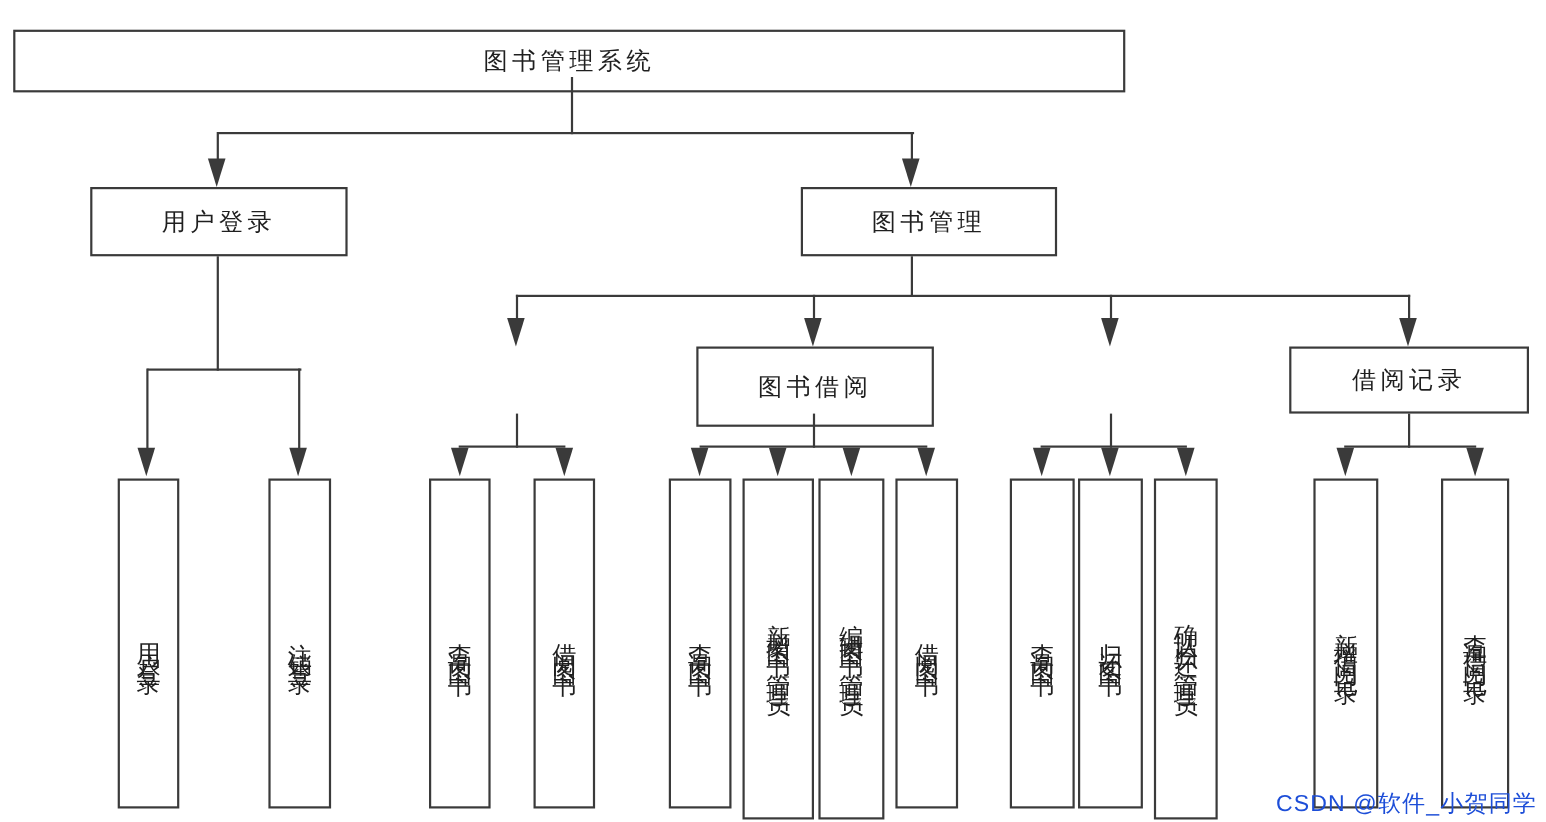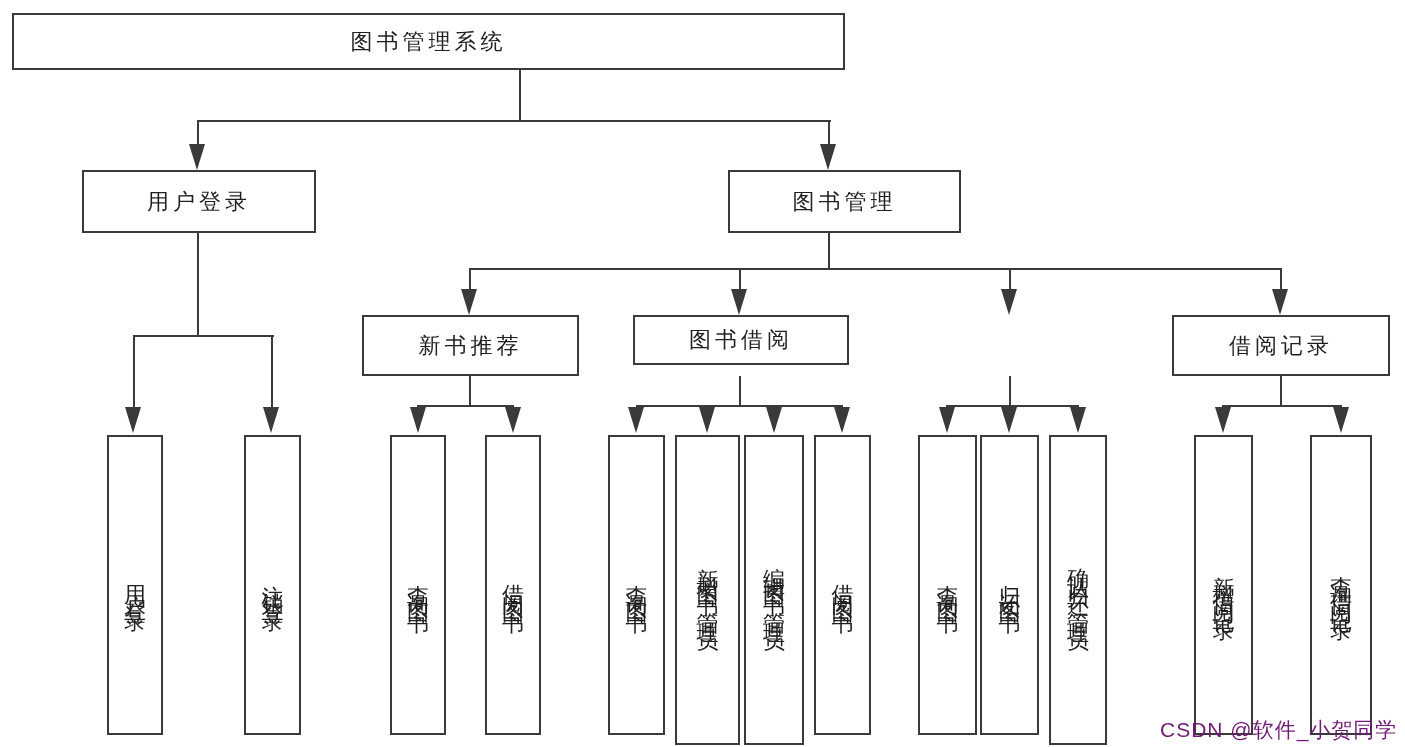--- a/index.html
+++ b/index.html
@@ -21,29 +21,29 @@
   .ln { position:absolute; background:#3a3a3a; }
   .hl { height:2px; }
   .vl { width:2px; }
   .arr {
     position:absolute; width:0; height:0;
     border-left:8px solid transparent; border-right:8px solid transparent;
     border-top:26px solid #3a3a3a;
   }
   #watermark {
     position:absolute; left:1160px; top:716px; font-size:21px;
-    color:#701a75; letter-spacing:1px; white-space:nowrap;
+    color:#1d4ed8; letter-spacing:1px; white-space:nowrap;
   }
 </style>
 </head>
 <body>
 
 <div id="stage">
 
-  <div class="hbox" style="left:12px; top:13px; width:833px; height:57px;">
+  <div class="hbox" style="left:12px; top:27px; width:1011px; height:57px;">
     <span>图书管理系统</span>
   </div>
 
   <div class="ln vl" style="left:519px; top:70px; height:52px;"></div>
   <div class="ln hl" style="left:198px; top:120px; width:633px;"></div>
   <div class="ln vl" style="left:197px; top:120px; height:27px;"></div>
   <div class="arr" style="left:189px; top:144px;"></div>
   <div class="ln vl" style="left:828px; top:120px; height:27px;"></div>
   <div class="arr" style="left:820px; top:144px;"></div>
 
@@ -65,24 +65,21 @@
   <div class="ln hl" style="left:469px; top:268px; width:813px;"></div>
   <div class="ln vl" style="left:469px; top:268px; height:24px;"></div>
   <div class="arr" style="left:461px; top:289px;"></div>
   <div class="ln vl" style="left:739px; top:268px; height:24px;"></div>
   <div class="arr" style="left:731px; top:289px;"></div>
   <div class="ln vl" style="left:1009px; top:268px; height:24px;"></div>
   <div class="arr" style="left:1001px; top:289px;"></div>
   <div class="ln vl" style="left:1280px; top:268px; height:24px;"></div>
   <div class="arr" style="left:1272px; top:289px;"></div>
 
-  <div class="hbox" style="left:362px; top:315px; width:217px; height:61px;">
-    <span>新书推荐</span>
-  </div>
-  <div class="hbox" style="left:633px; top:315px; width:216px; height:50px;">
+  <div class="hbox" style="left:633px; top:315px; width:216px; height:73px;">
     <span>图书借阅</span>
   </div>
   <div class="hbox" style="left:1172px; top:315px; width:218px; height:61px;">
     <span>借阅记录</span>
   </div>
 
   <div class="ln vl" style="left:469px; top:376px; height:31px;"></div>
   <div class="ln hl" style="left:417px; top:405px; width:97px;"></div>
   <div class="arr" style="left:410px; top:407px;"></div>
   <div class="arr" style="left:505px; top:407px;"></div>

